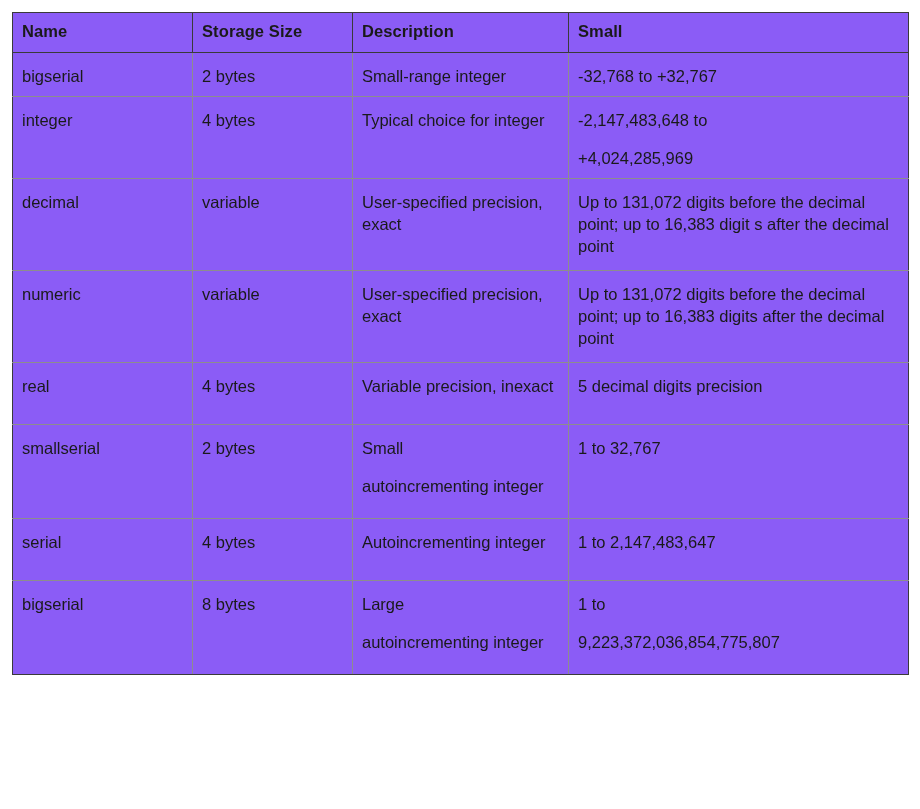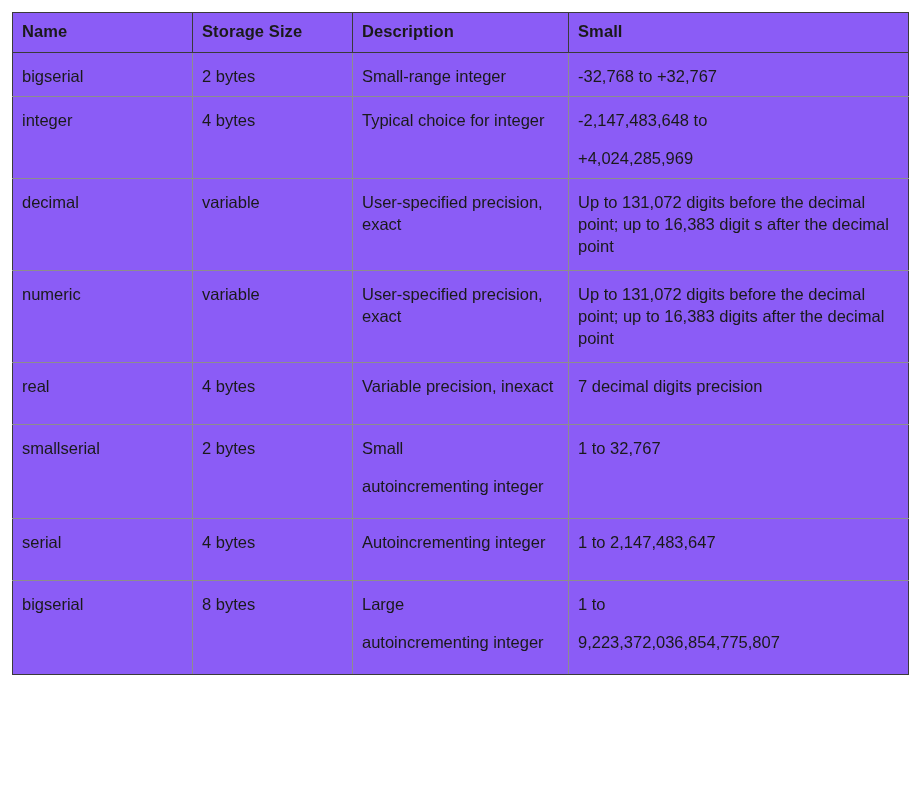--- a/index.html
+++ b/index.html
@@ -168,21 +168,21 @@
         <tr data-row="real">
           <td>real</td>
           <td>4 bytes</td>
           <td>
             <span class="cell-lines">
               <span class="ln">Variable precision, inexact</span>
             </span>
           </td>
           <td>
             <span class="cell-lines">
-              <span class="ln">7 decimal digits precision</span>
+              <span class="ln">5 decimal digits precision</span>
             </span>
           </td>
         </tr>
         <tr data-row="smallserial">
           <td>smallserial</td>
           <td>2 bytes</td>
           <td>
             <span class="cell-lines">
               <span class="ln">Small</span>
               <span class="ln gap">autoincrementing integer</span>

